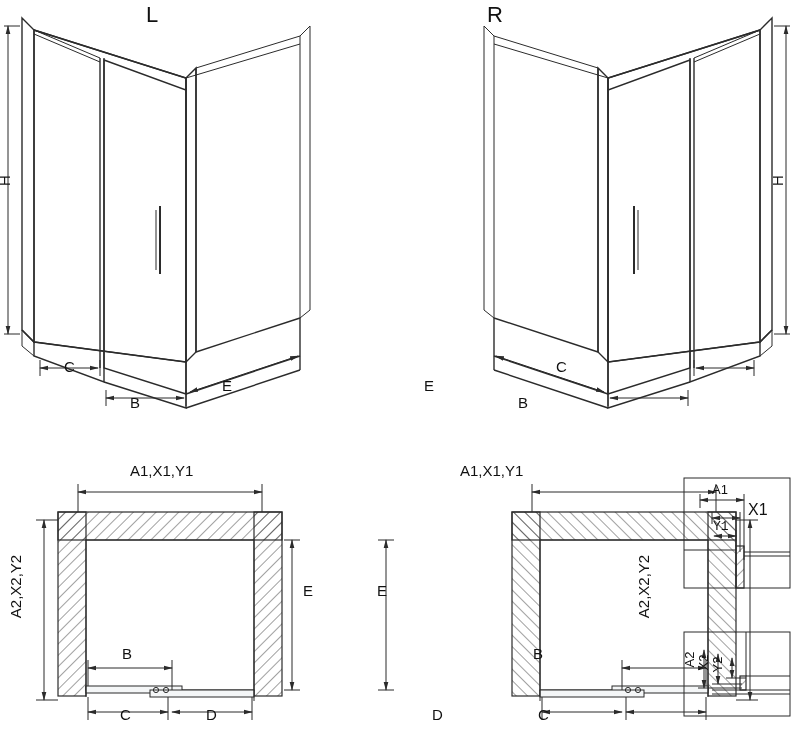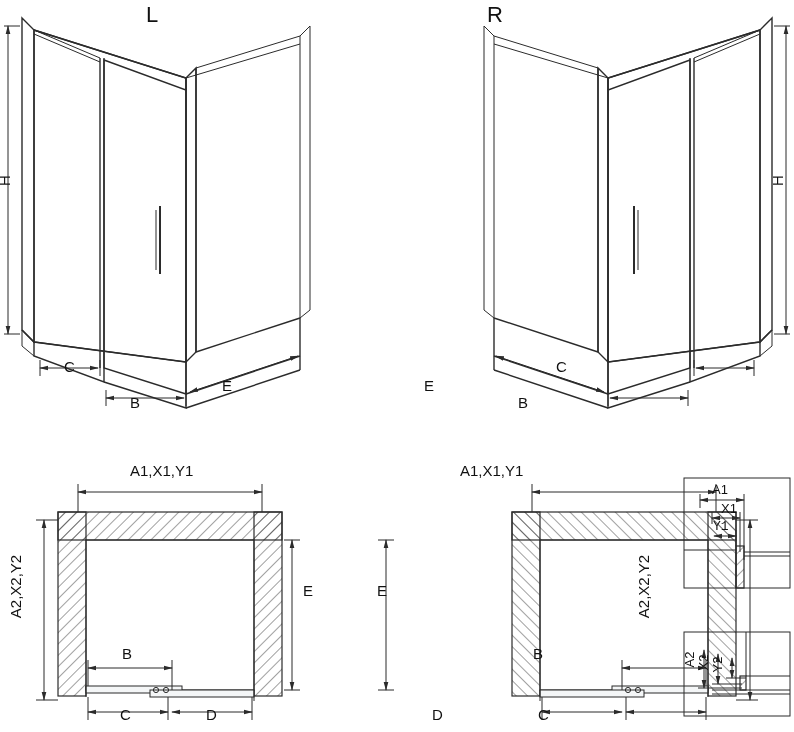--- a/index.html
+++ b/index.html
@@ -257,20 +257,20 @@
   <div class="lbl" style="left:206px;top:706px;">D</div>
 
   <div class="lbl" style="left:460px;top:462px;">A1,X1,Y1</div>
   <div class="lbl rot" style="left:612px;top:578px;transform:rotate(-90deg);">A2,X2,Y2</div>
   <div class="lbl" style="left:377px;top:582px;">E</div>
   <div class="lbl" style="left:533px;top:645px;">B</div>
   <div class="lbl" style="left:432px;top:706px;">D</div>
   <div class="lbl" style="left:538px;top:706px;">C</div>
 
   <div class="lbl" style="left:712px;top:482px;font-size:13px;">A1</div>
-  <div class="lbl" style="left:721px;top:501px;font-size:13px;">X1</div>
+  <div class="lbl" style="left:748px;top:501px;font-size:16px;">X1</div>
   <div class="lbl" style="left:713px;top:519px;font-size:13px;font-family:Liberation Mono, monospace;">Y1</div>
 
   <div class="lbl rot" style="left:682px;top:652px;font-size:13px;transform:rotate(-90deg);">A2</div>
   <div class="lbl rot" style="left:696px;top:655px;font-size:13px;transform:rotate(-90deg);">X2</div>
   <div class="lbl rot" style="left:710px;top:657px;font-size:13px;transform:rotate(-90deg);">Y2</div>
 
 </div>
 
 </body></html>

